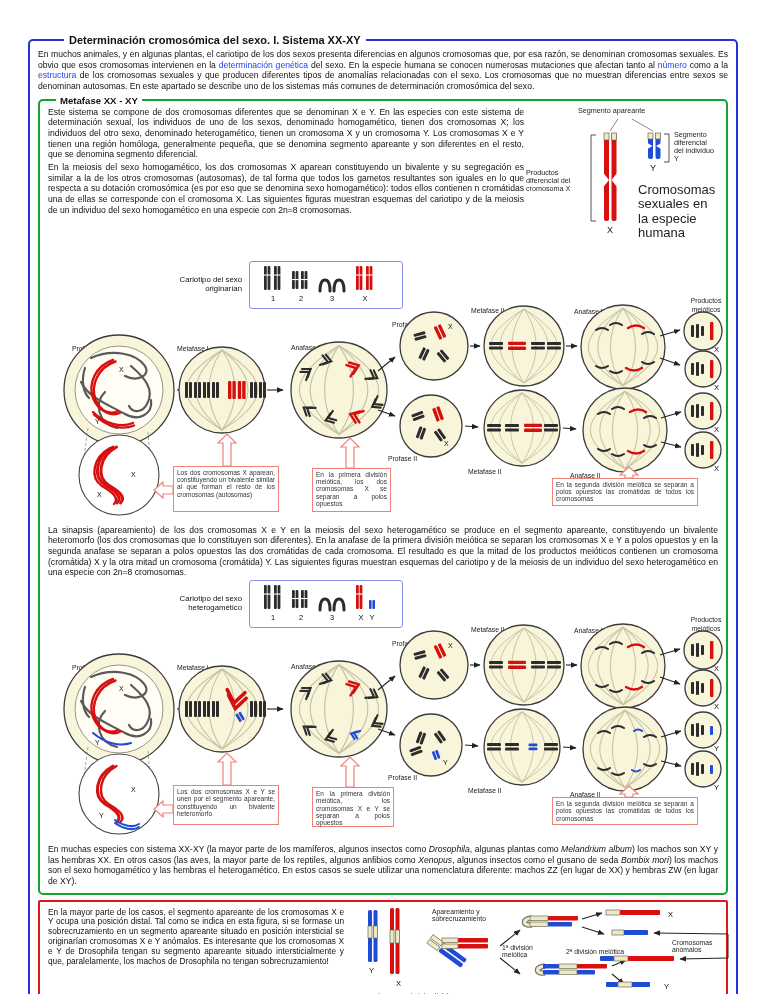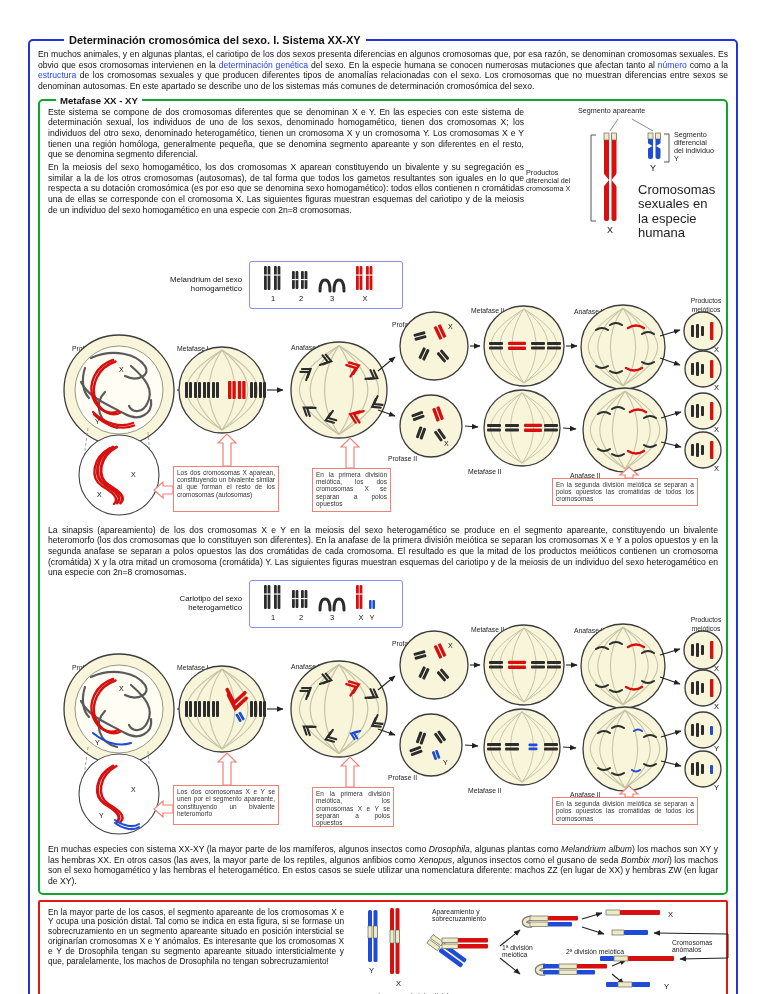--- a/index.html
+++ b/index.html
@@ -198,21 +198,21 @@
           <div class="sc-label" style="left:52px;top:0;width:96px;text-align:left">Segmento apareante</div>
           <div class="sc-label" style="left:148px;top:24px;width:44px">Segmento diferencial del individuo Y</div>
           <div class="sc-label" style="left:0;top:62px;width:60px">Productos diferencial del cromosoma X</div>
           <div class="sc-letter" style="left:124px;top:56px">Y</div>
           <div class="sc-letter" style="left:81px;top:118px">X</div>
           <div class="sc-label" style="left:112px;top:76px;width:78px;font-size:13px">Cromosomas sexuales en la especie humana</div>
         </div>
       </div>
 
       <div class="k-row">
-        <div class="k-label">Melandrium del sexo homogamético</div>
+        <div class="k-label">Cariotipo del sexo originarían</div>
         <div class="k-box">
           <svg width="140" height="40">
             <use href="#kT" x="8" y="3" class="kb"></use>
               <use href="#kT" x="18" y="3" class="kb"></use>
             <use href="#kM" x="36" y="8" class="kb"></use>
               <use href="#kM" x="45" y="8" class="kb"></use>
             <path class="lnB" style="stroke-width:3" d="M64,28 C64,19 67,17 69,17 C71,17 74,19 74,28"></path>
             <path class="lnB" style="stroke-width:3" d="M78,28 C78,19 81,17 83,17 C85,17 88,19 88,28"></path>
             <use href="#kT" x="100" y="3" class="kr"></use>
               <use href="#kT" x="110" y="3" class="kr"></use>

